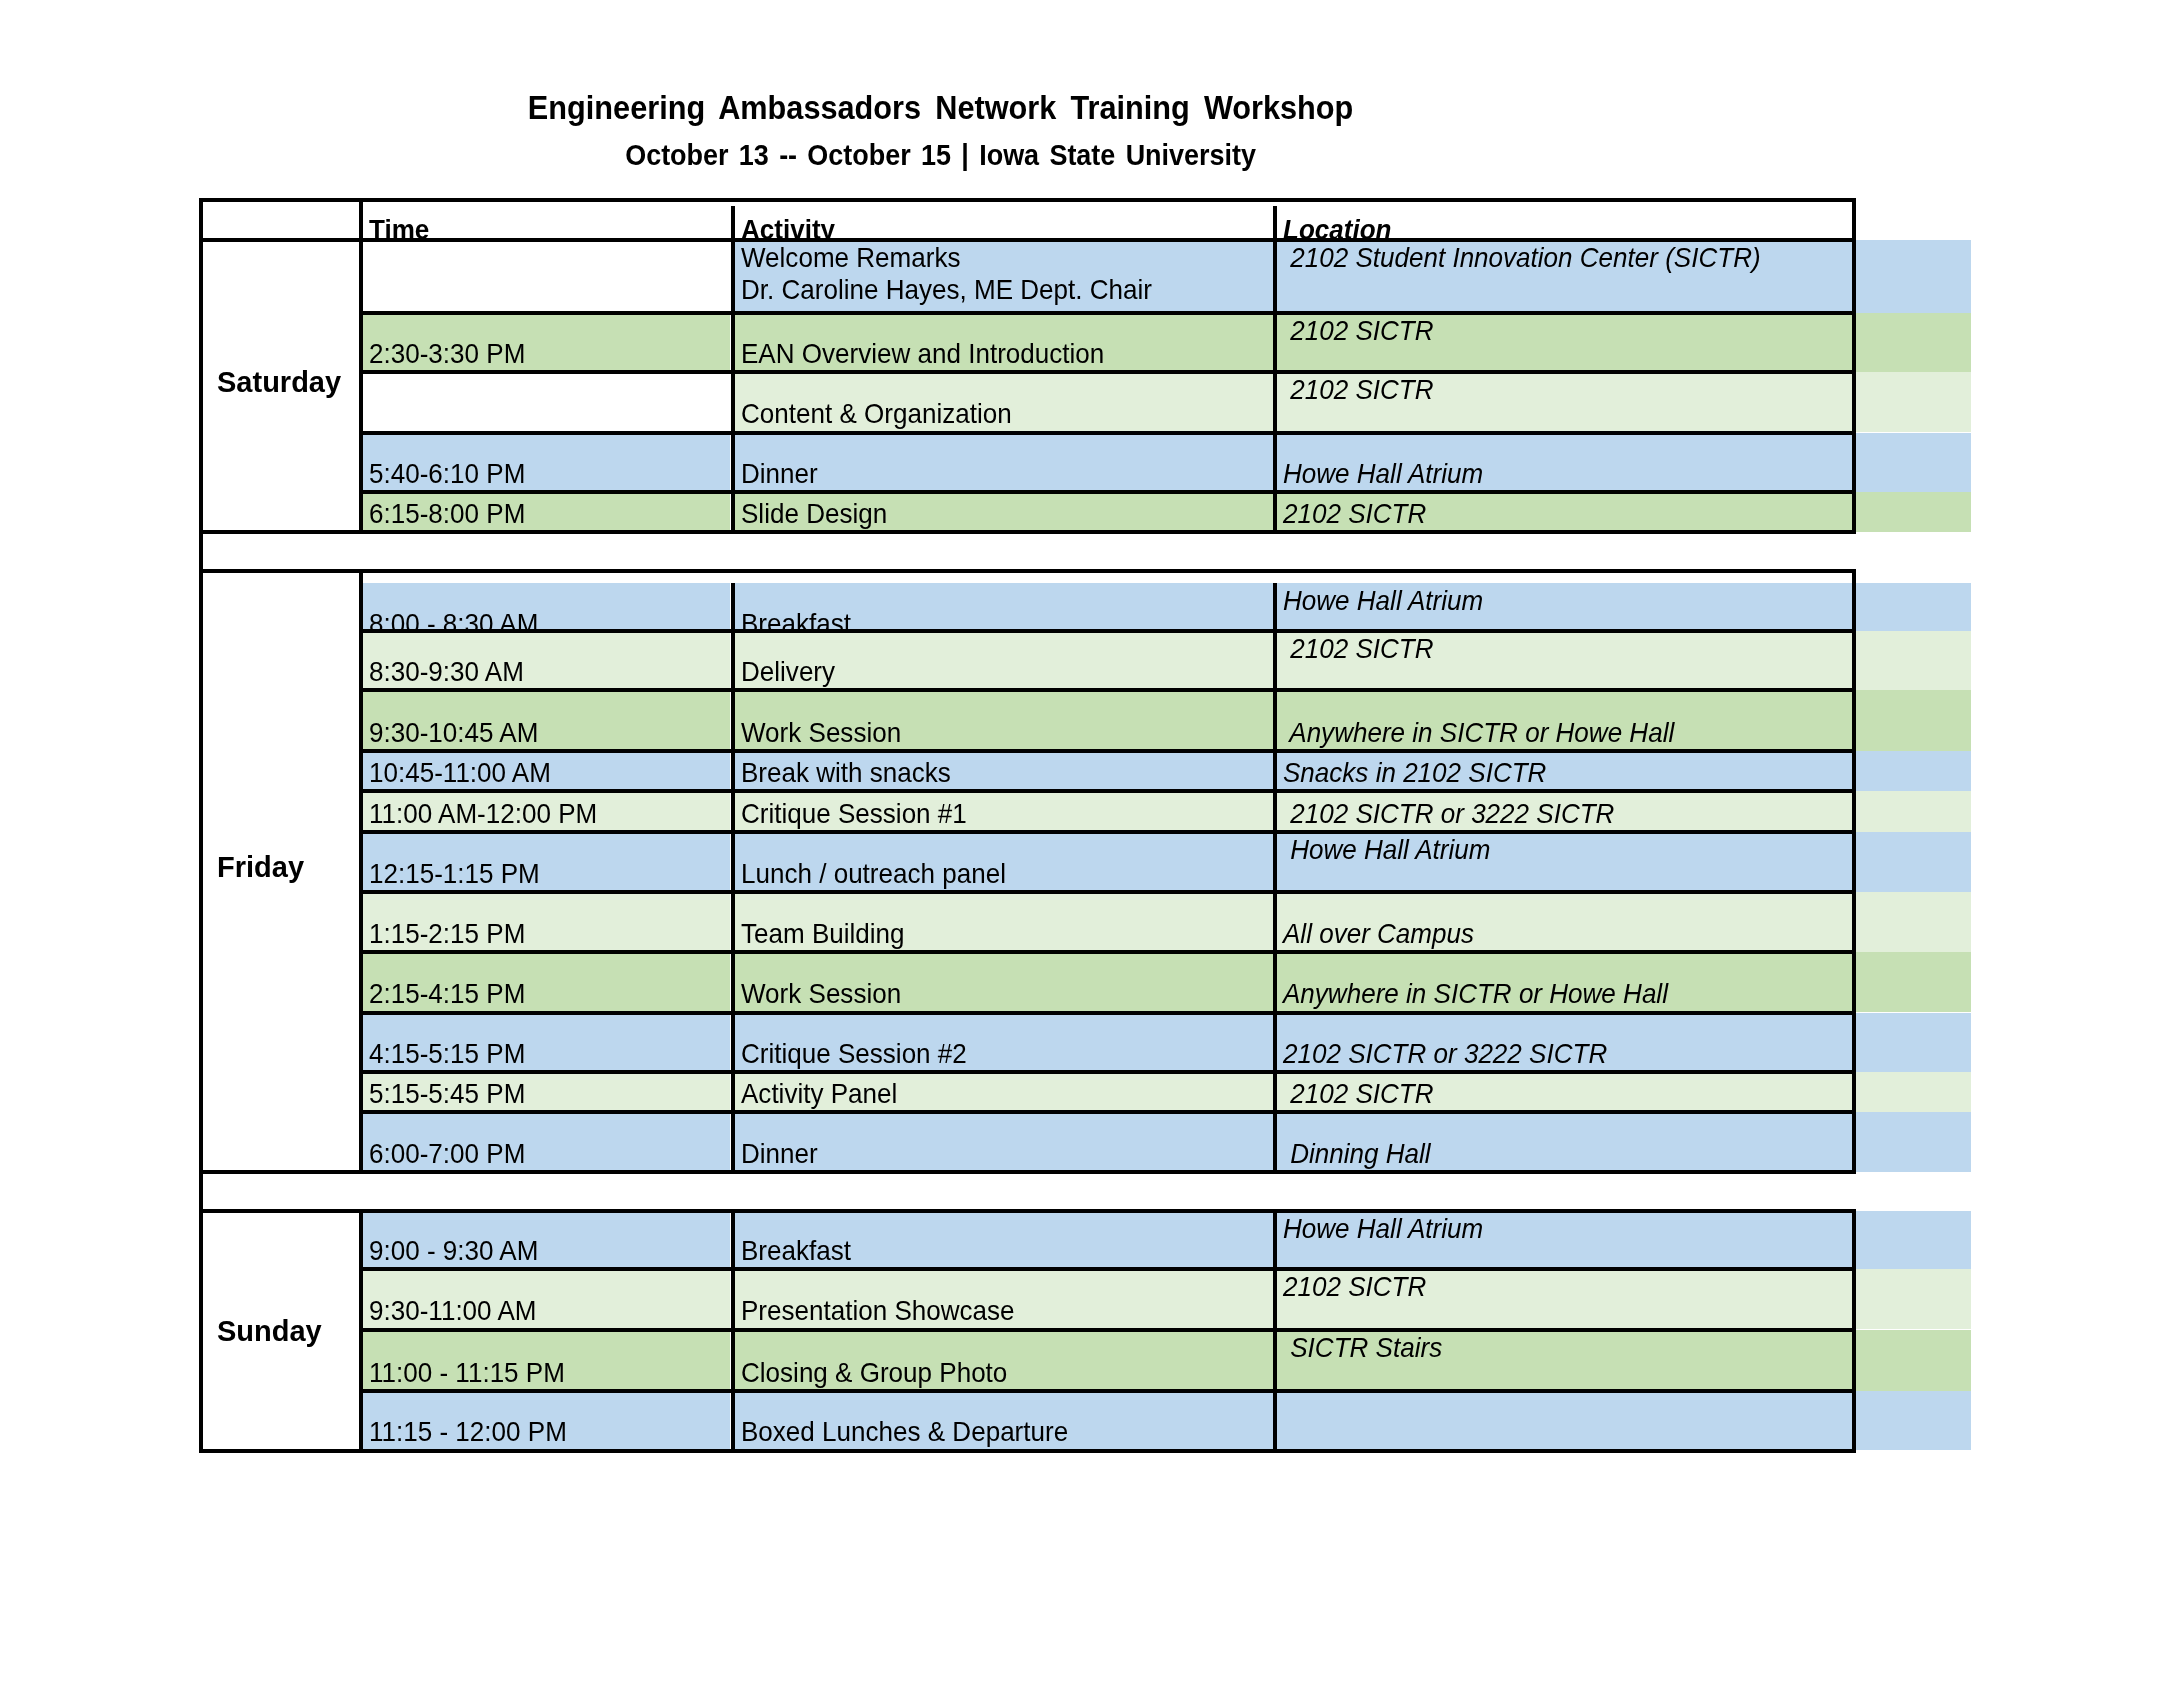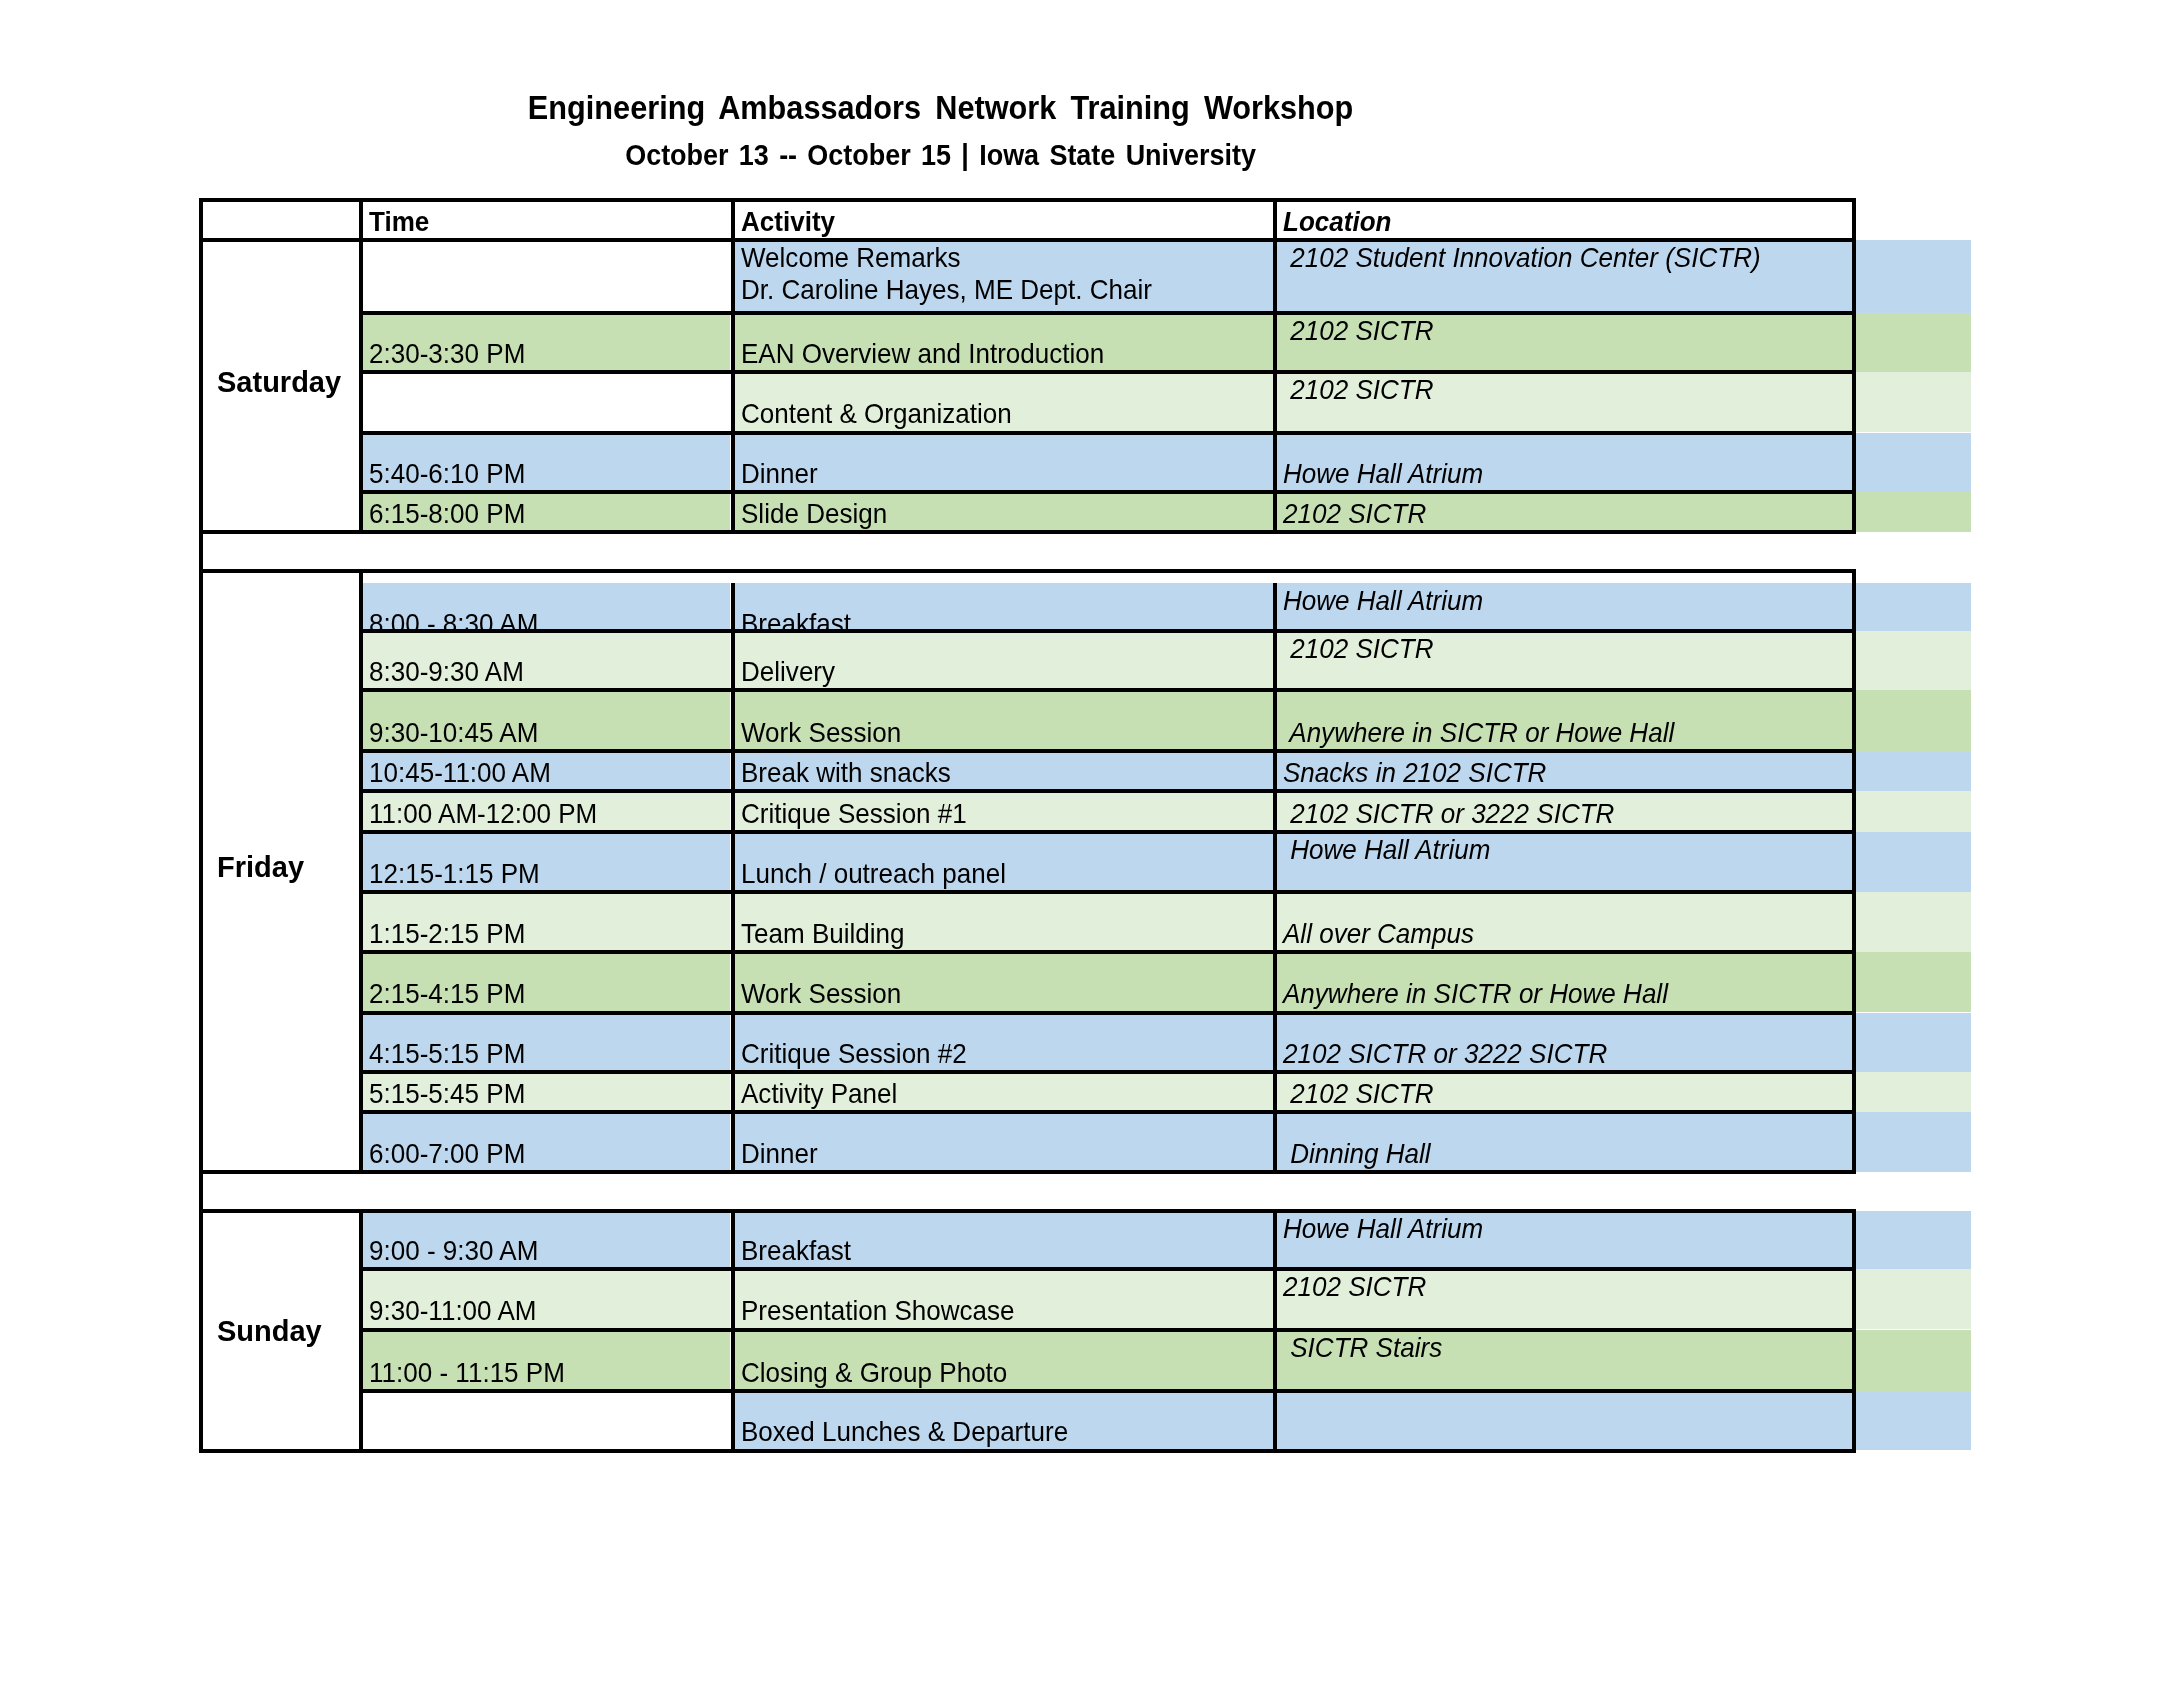--- a/index.html
+++ b/index.html
@@ -32,21 +32,21 @@
   .hline { position: absolute; left: 0; height: 4px; background: #000; }
 </style>
 </head>
 <body>
 
 <div class="title">Engineering  Ambassadors Network Training  Workshop</div>
 <div class="subtitle">October 13  -- October 15  |  Iowa State University</div>
 
 <div class="table" id="tbl">
 
-  <div class="row hdr" style="top:0; height:42px;">
+  <div class="row hdr" style="top:8px; height:42px;">
     <div class="cell c-day"><span></span></div>
     <div class="cell c-time vb"><span>Time</span></div>
     <div class="cell c-act vb"><span>Activity</span></div>
     <div class="cell c-loc vb"><span>Location</span></div>
   </div>
 
   <div class="row" style="top:42px; height:73px;">
     <div class="cell c-act vb bg-blue two-line">
       <span>Welcome Remarks</span>
       <span>Dr. Caroline Hayes, ME Dept. Chair</span>
@@ -138,20 +138,21 @@
     <div class="cell c-time vb bg-light bottom"><span>9:30-11:00 AM</span></div>
     <div class="cell c-act vb bg-light bottom"><span>Presentation Showcase</span></div>
     <div class="cell c-loc vb bg-light top"><span>2102 SICTR</span></div>
   </div>
   <div class="row" style="top:1132px; height:61px;">
     <div class="cell c-time vb bg-green bottom"><span>11:00 - 11:15 PM</span></div>
     <div class="cell c-act vb bg-green bottom"><span>Closing &amp; Group Photo</span></div>
     <div class="cell c-loc vb bg-green top"><span> SICTR Stairs</span></div>
   </div>
   <div class="row" style="top:1193px; height:59px;">
+    <div class="cell c-time vb bg-blue bottom"><span>11:15 - 12:00 PM</span></div>
     <div class="cell c-act vb bg-blue bottom"><span>Boxed Lunches &amp; Departure</span></div>
     <div class="cell c-loc vb bg-blue bottom"><span></span></div>
   </div>
 
   <div class="daylabel" style="top:168px;">Saturday</div>
   <div class="daylabel" style="top:653px;">Friday</div>
   <div class="daylabel" style="top:1117px;">Sunday</div>
 
   <div id="hlines">
       <div class="hline" style="left: 160px; width: 1497px; top: 113px;"></div>

